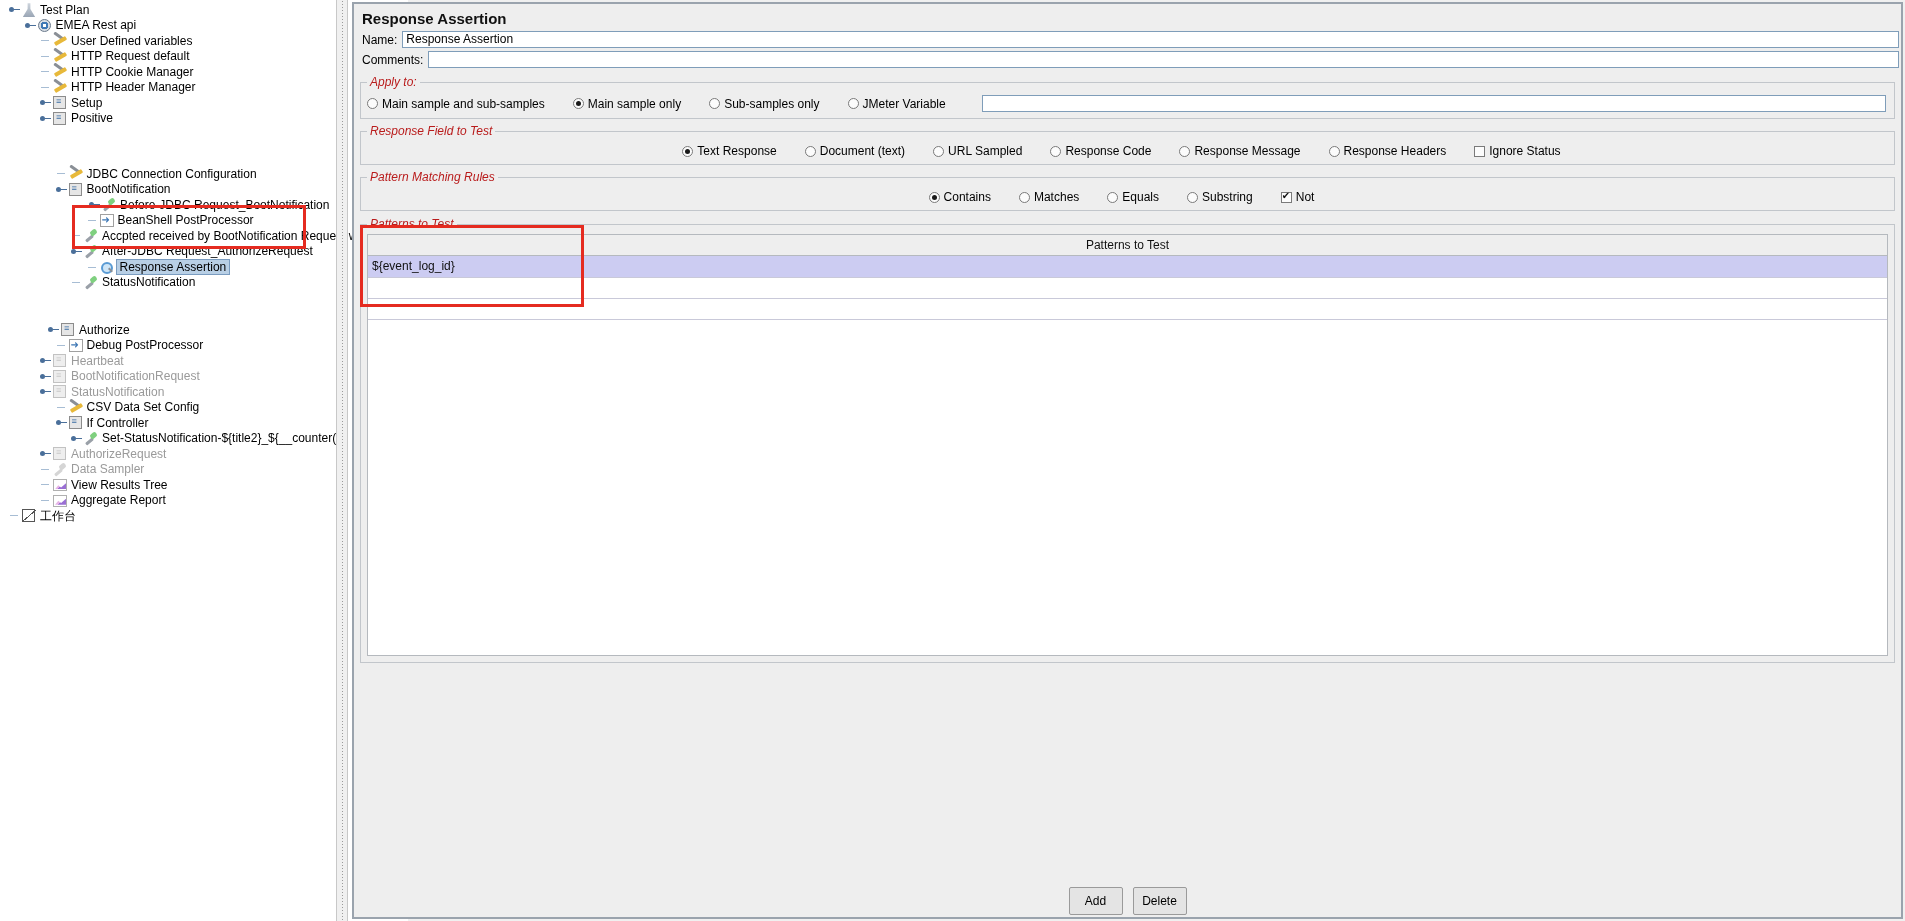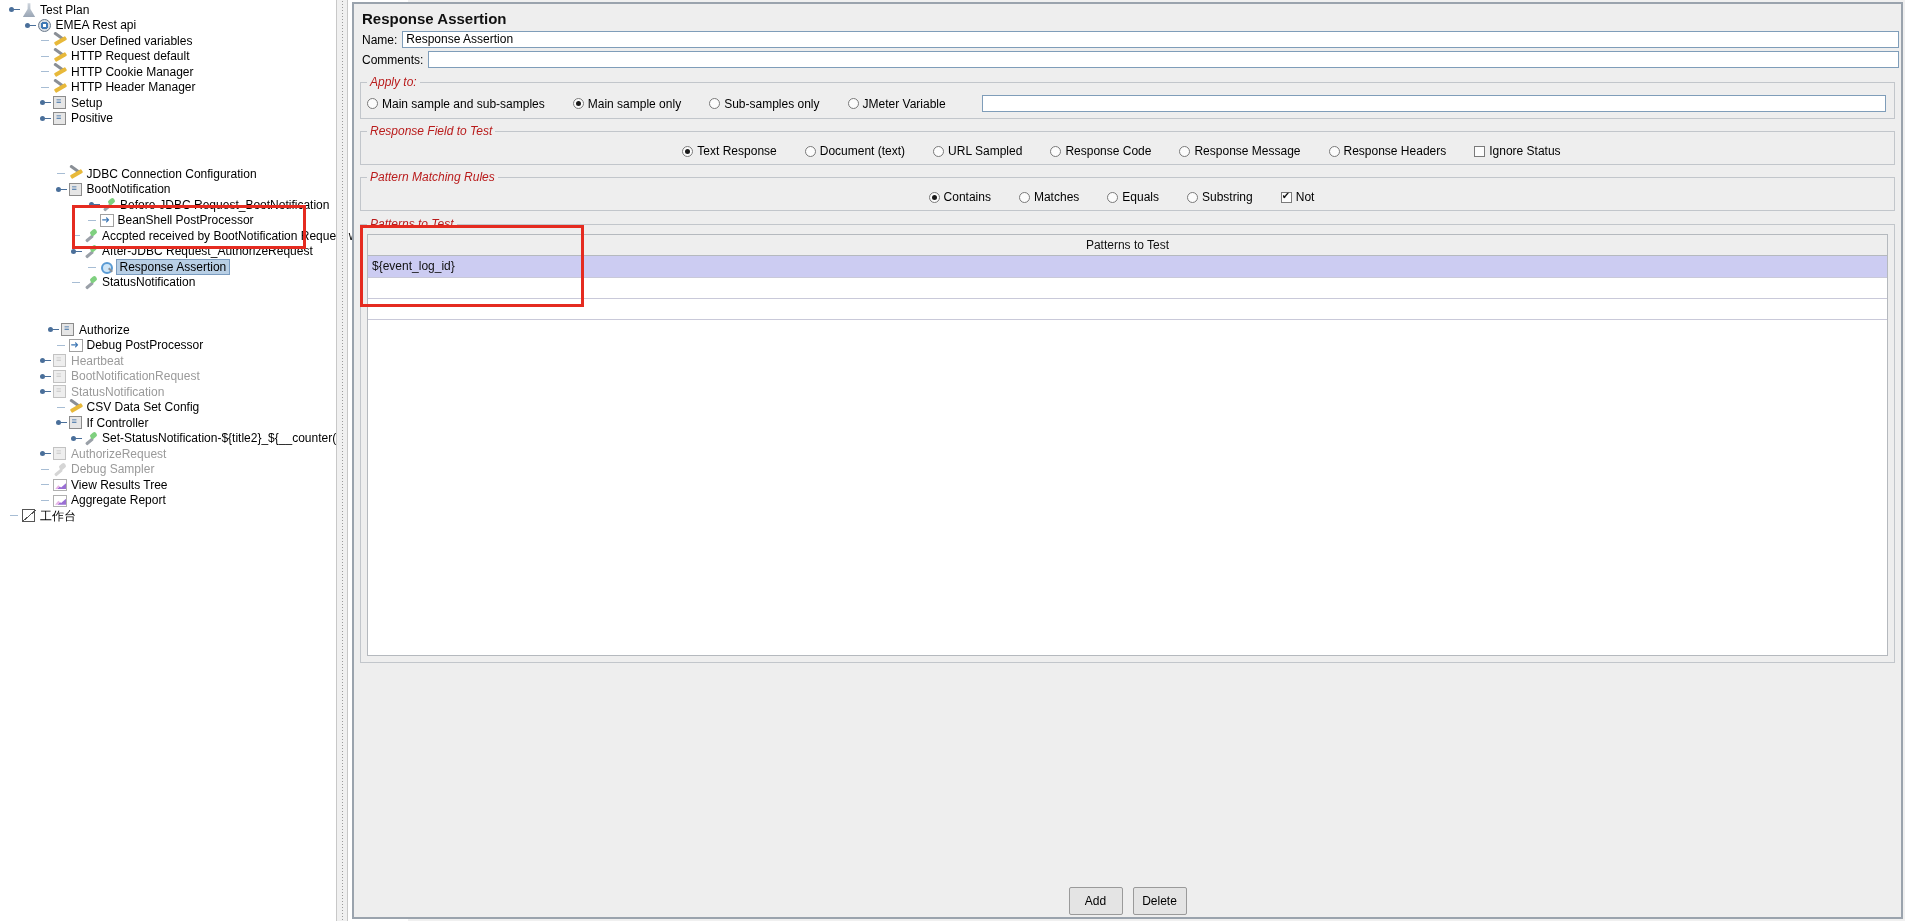--- a/index.html
+++ b/index.html
@@ -255,21 +255,21 @@
         <div class="tree-row" style="padding-left: 70px;"><span class="handle"><span style="position:absolute;left:2px;top:7px;width:8px;height:1px;background:#a7bdd4;display:block"></span></span><span class="ticon"><span class="ic-preproc" style="display: inline-block;"></span></span><span class="tree-label">StatusNotification</span></div>
         <div class="tree-row" style="padding-left: 47px; margin-top: 32px;"><span class="handle col"></span><span class="ticon"><span class="ic-threadgroup" style="display: inline-block;"></span></span><span class="tree-label">Authorize</span></div>
         <div class="tree-row" style="padding-left: 54.5px;"><span class="handle"><span style="position:absolute;left:2px;top:7px;width:8px;height:1px;background:#a7bdd4;display:block"></span></span><span class="ticon"><span class="ic-postproc" style="display: inline-block;"></span></span><span class="tree-label">Debug PostProcessor</span></div>
         <div class="tree-row" style="padding-left: 39px;"><span class="handle col"></span><span class="ticon"><span class="ic-threadgroup dim" style="display: inline-block;"></span></span><span class="tree-label disabled">Heartbeat</span></div>
         <div class="tree-row" style="padding-left: 39px;"><span class="handle col"></span><span class="ticon"><span class="ic-threadgroup dim" style="display: inline-block;"></span></span><span class="tree-label disabled">BootNotificationRequest</span></div>
         <div class="tree-row" style="padding-left: 39px;"><span class="handle exp"></span><span class="ticon"><span class="ic-threadgroup dim" style="display: inline-block;"></span></span><span class="tree-label disabled">StatusNotification</span></div>
         <div class="tree-row" style="padding-left: 54.5px;"><span class="handle"><span style="position:absolute;left:2px;top:7px;width:8px;height:1px;background:#a7bdd4;display:block"></span></span><span class="ticon"><span class="ic-config" style="display: inline-block;"></span></span><span class="tree-label">CSV Data Set Config</span></div>
         <div class="tree-row" style="padding-left: 54.5px;"><span class="handle exp"></span><span class="ticon"><span class="ic-threadgroup" style="display: inline-block;"></span></span><span class="tree-label">If Controller</span></div>
         <div class="tree-row" style="padding-left: 70px;"><span class="handle col"></span><span class="ticon"><span class="ic-preproc" style="display: inline-block;"></span></span><span class="tree-label">Set-StatusNotification-${title2}_${__counter(,)}</span></div>
         <div class="tree-row" style="padding-left: 39px;"><span class="handle col"></span><span class="ticon"><span class="ic-threadgroup dim" style="display: inline-block;"></span></span><span class="tree-label disabled">AuthorizeRequest</span></div>
-        <div class="tree-row" style="padding-left: 39px;"><span class="handle"><span style="position:absolute;left:2px;top:7px;width:8px;height:1px;background:#a7bdd4;display:block"></span></span><span class="ticon"><span class="ic-preproc dim" style="display: inline-block;"></span></span><span class="tree-label disabled">Debug Sampler</span></div>
+        <div class="tree-row" style="padding-left: 39px;"><span class="handle"><span style="position:absolute;left:2px;top:7px;width:8px;height:1px;background:#a7bdd4;display:block"></span></span><span class="ticon"><span class="ic-preproc dim" style="display: inline-block;"></span></span><span class="tree-label disabled">Data Sampler</span></div>
         <div class="tree-row" style="padding-left: 39px; text-decoration: underline;"><span class="handle"><span style="position:absolute;left:2px;top:7px;width:8px;height:1px;background:#a7bdd4;display:block"></span></span><span class="ticon"><span class="ic-listener" style="display: inline-block;"></span></span><span class="tree-label">View Results Tree</span></div>
         <div class="tree-row" style="padding-left: 39px;"><span class="handle"><span style="position:absolute;left:2px;top:7px;width:8px;height:1px;background:#a7bdd4;display:block"></span></span><span class="ticon"><span class="ic-listener" style="display: inline-block;"></span></span><span class="tree-label">Aggregate Report</span></div>
         <div class="tree-row" style="padding-left: 8px;"><span class="handle"><span style="position:absolute;left:2px;top:7px;width:8px;height:1px;background:#a7bdd4;display:block"></span></span><span class="ticon"><span class="ic-workbench" style="display: inline-block;"></span></span><span class="tree-label">工作台</span></div>
       </div>
     <div id="tree-highlight" style="top: 205px;"></div>
   </div>
 
   <div id="splitter"></div>
 
   <div id="right-panel">

